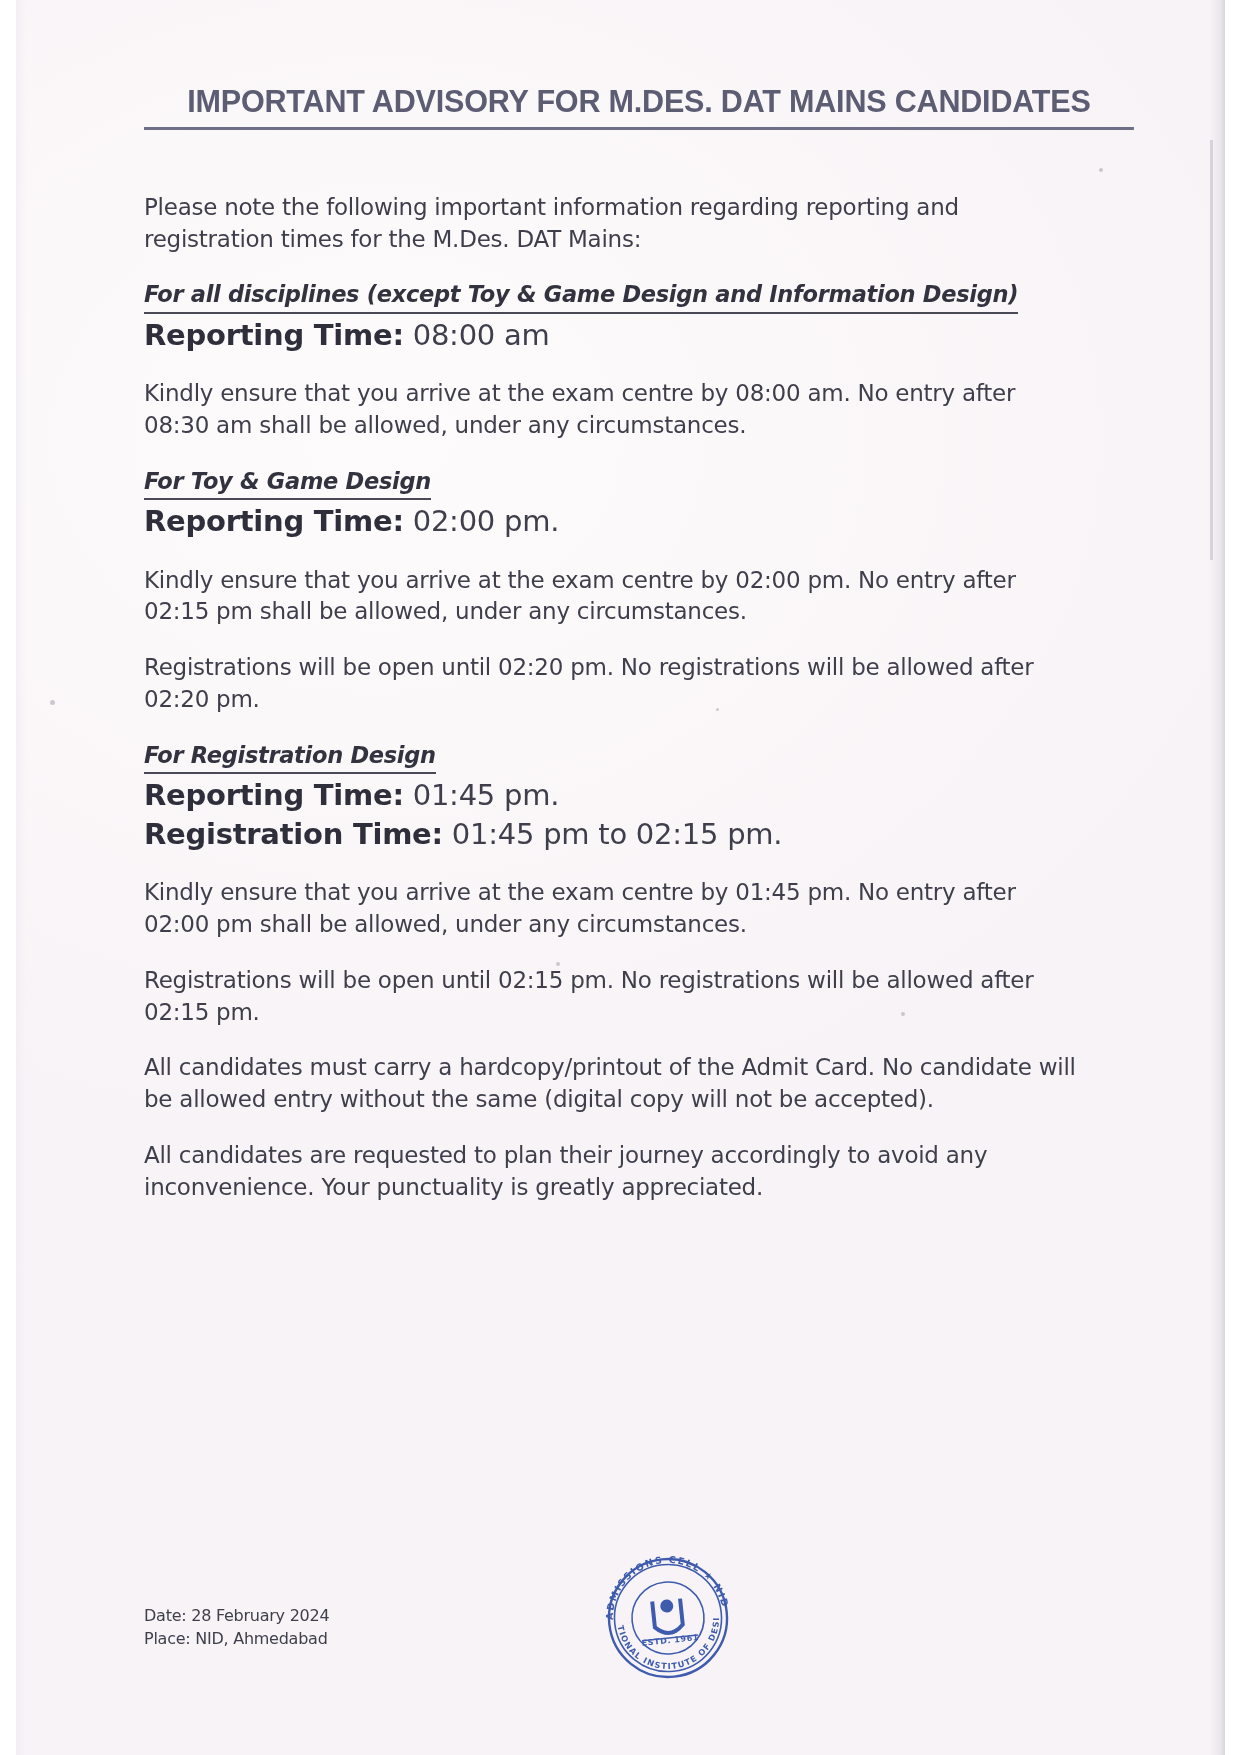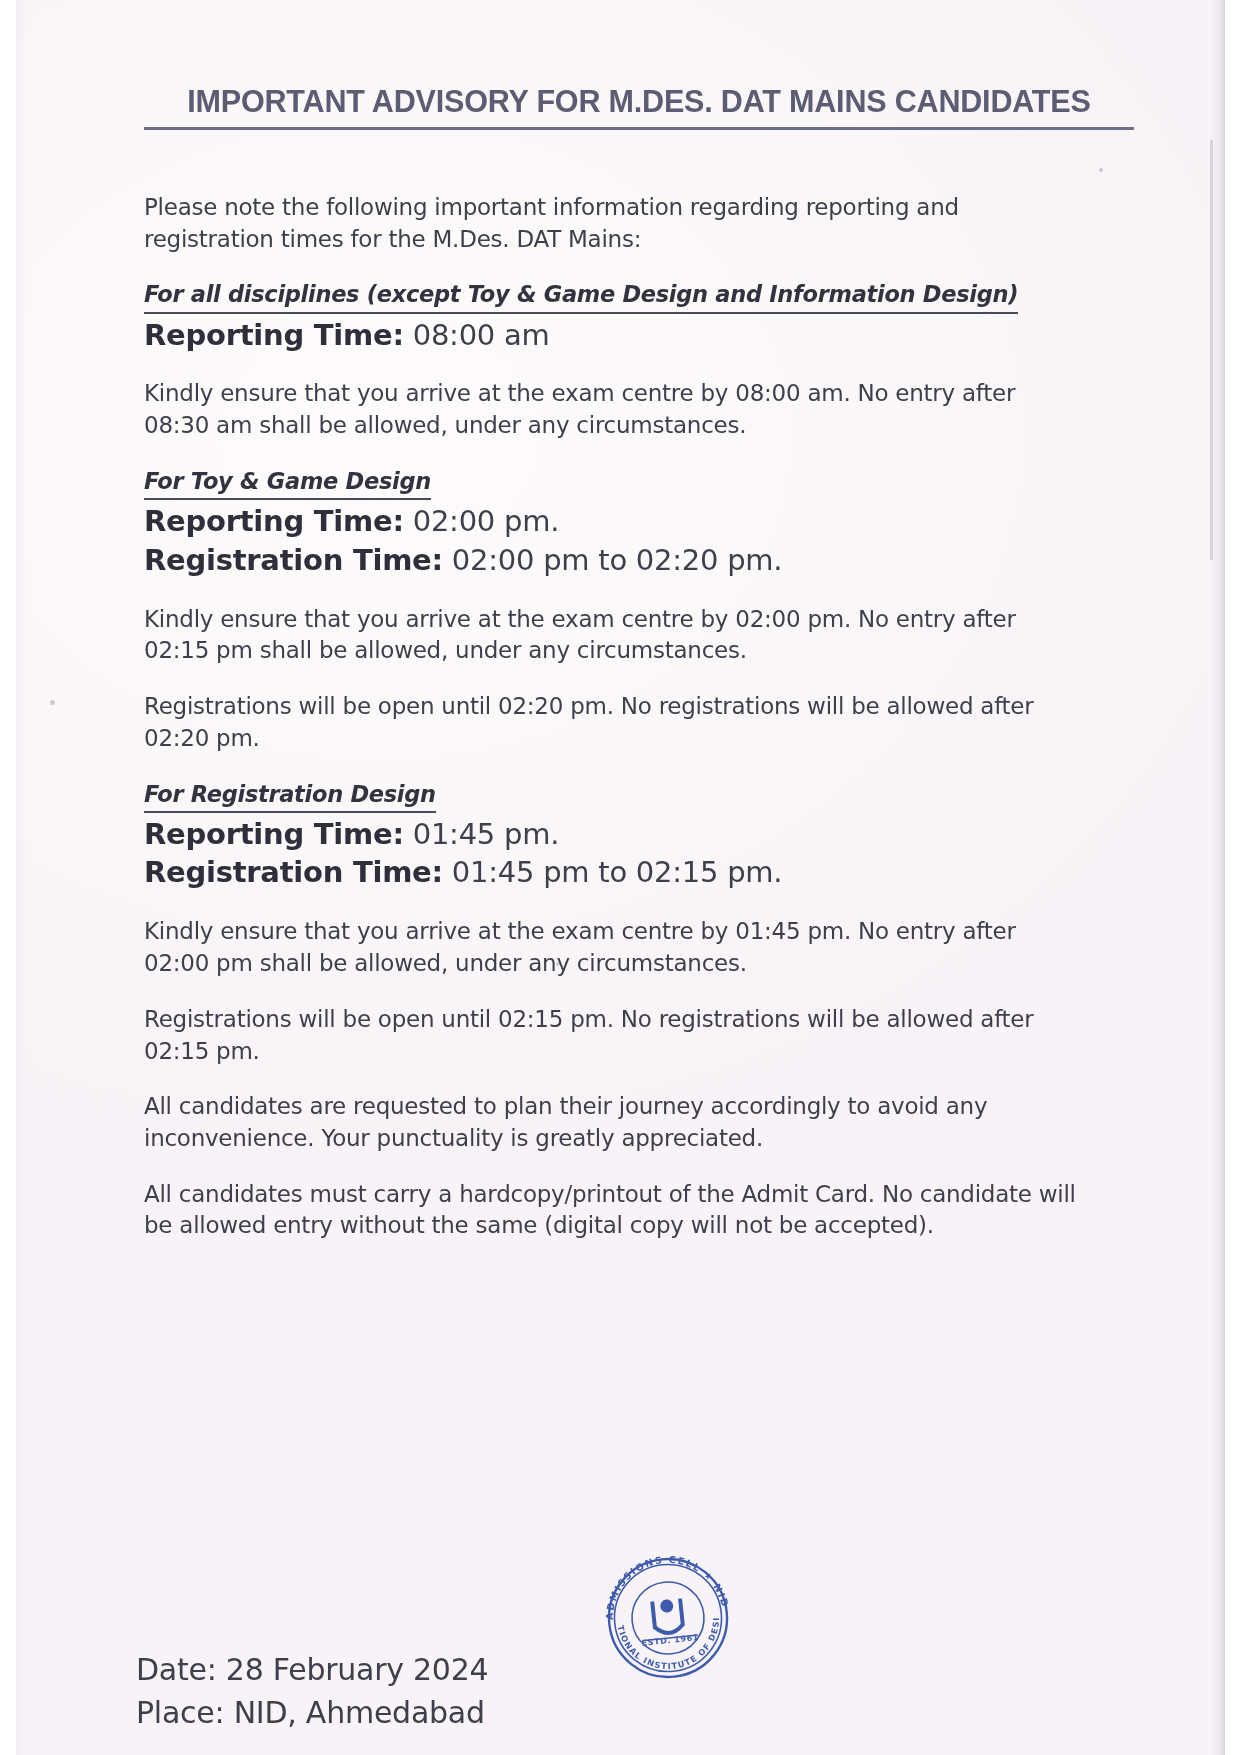--- a/index.html
+++ b/index.html
@@ -117,27 +117,26 @@
   .time-label {
     font-weight: bold;
     color: #2f2f3b;
   }
   .time-value {
     font-weight: normal;
   }
 
   .signature {
     position: absolute;
-    left: 120px;
+    left: 128px;
     top: 1605px;
-    font-size: 30px;
+    font-size: 16px;
     line-height: 1.42;
     color: #3f3f4c;
     letter-spacing: -0.25px;
-    margin-top: 44px;
   }
 
   
   .stamp {
     position: absolute;
     left: 576px;
     top: 1542px;
     width: 152px;
     height: 152px;
     transform: rotate(-6deg);
@@ -179,46 +178,42 @@
       <p class="para">Kindly ensure that you arrive at the exam centre by 08:00 am. No entry after 08:30 am shall be allowed, under any circumstances.</p>
 
       <div class="section">
         <div>
           <span class="section-heading">For Toy &amp; Game Design</span>
         </div>
         <div class="time-line">
           <span class="time-label">Reporting Time:</span>
           <span class="time-value">02:00 pm.</span>
         </div>
-        <div class="time-line">
-          <span class="time-label">Registration Time:</span>
-          <span class="time-value">02:00 pm to 02:20 pm.</span>
-        </div>
       </div>
       <p class="para">Kindly ensure that you arrive at the exam centre by 02:00 pm. No entry after 02:15 pm shall be allowed, under any circumstances.</p>
       <p class="para">Registrations will be open until 02:20 pm. No registrations will be allowed after 02:20 pm.</p>
 
       <div class="section">
         <div>
           <span class="section-heading">For Registration Design</span>
         </div>
         <div class="time-line">
           <span class="time-label">Reporting Time:</span>
           <span class="time-value">01:45 pm.</span>
         </div>
         <div class="time-line">
           <span class="time-label">Registration Time:</span>
           <span class="time-value">01:45 pm to 02:15 pm.</span>
         </div>
       </div>
       <p class="para">Kindly ensure that you arrive at the exam centre by 01:45 pm. No entry after 02:00 pm shall be allowed, under any circumstances.</p>
       <p class="para">Registrations will be open until 02:15 pm. No registrations will be allowed after 02:15 pm.</p>
 
+      <p class="para">All candidates must carry a hardcopy/printout of the Admit Card. No candidate will be allowed entry without the same (digital copy will not be accepted).</p>
       <p class="para">All candidates are requested to plan their journey accordingly to avoid any inconvenience. Your punctuality is greatly appreciated.</p>
-      <p class="para">All candidates must carry a hardcopy/printout of the Admit Card. No candidate will be allowed entry without the same (digital copy will not be accepted).</p>
 
     </div>
   </div>
 
   <div class="signature">
     <div>Date: 28 February 2024</div>
     <div>Place: NID, Ahmedabad</div>
   </div>
 
   <div class="stamp">

